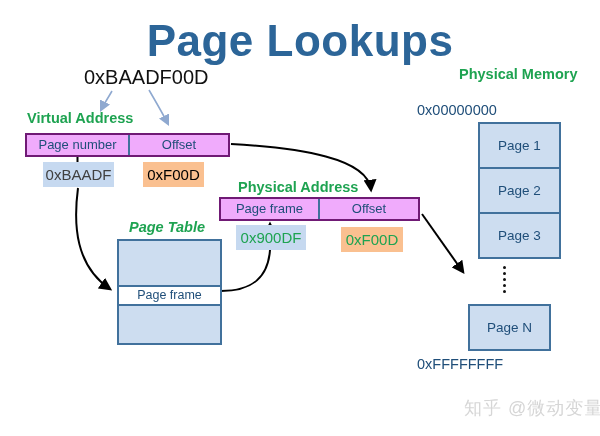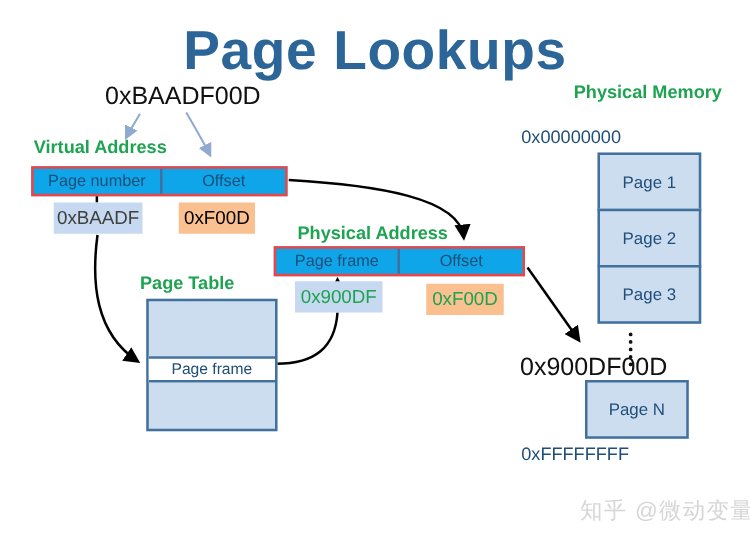--- a/index.html
+++ b/index.html
@@ -17,21 +17,21 @@
 
   .hex-black { font-size:20px; color:#111; z-index:2; }
   .hex-navy  { font-size:14.5px; color:#1f4e79; z-index:2; }
 
   .green-label {
     font-size:14.5px; font-weight:700; color:#1ea351; z-index:2;
   }
 
   
   .addr-box {
-    display:flex; background:#0ea5e9; border:2px solid #ef4444;
+    display:flex; background:#f0abfc; border:2px solid #701a75;
     height:20px; z-index:2;
   }
   .addr-cell {
     text-align:center; line-height:20px; font-size:13px; color:#1f4e79;
   }
   .addr-cell.first { border-right:2px solid #41719c; }
 
   
   .chip {
     text-align:center; font-size:15px; line-height:25px; height:25px; z-index:2;
@@ -105,21 +105,21 @@
   <div class="abs hex-black" style="left:84px; top:66px;">0xBAADF00D</div>
 
   <div class="abs green-label" style="left:27px; top:110px;">Virtual Address</div>
   <div class="abs addr-box" style="left:25px; top:133px; width:201px;">
     <div class="addr-cell first" style="width:101px;">Page number</div>
     <div class="addr-cell" style="flex:1;">Offset</div>
   </div>
   <div class="abs chip chip-blue" style="left:43px; top:162px; width:71px;">0xBAADF</div>
   <div class="abs chip chip-orange" style="left:143px; top:162px; width:61px;">0xF00D</div>
 
-  <div class="abs green-label" style="left:112px; top:219px;">Page Table</div>
+  <div class="abs green-label" style="left:129px; top:219px;font-style:italic;">Page Table</div>
   <div class="abs page-table">
     <div class="pt-row-blue-top"></div>
     <div class="pt-row-white">Page frame</div>
     <div class="pt-row-blue-bottom"></div>
   </div>
 
   <div class="abs green-label" style="left:238px; top:179px;">Physical Address</div>
   <div class="abs addr-box" style="left:219px; top:197px; width:197px;">
     <div class="addr-cell first" style="width:97px;">Page frame</div>
     <div class="addr-cell" style="flex:1;">Offset</div>
@@ -135,21 +135,20 @@
   <div class="mem-cell" style="top:212px;">Page 3</div>
 
   <div class="abs dots">
     <i></i>
       <i></i>
       <i></i>
       <i></i>
       <i></i>
   </div>
 
-  <div class="abs hex-black" style="left:416px; top:283px;">0x900DF00D</div>
 
   <div class="mem-cell" style="left:468px; top:304px;">Page N</div>
 
   <div class="abs hex-navy" style="left:417px; top:356px;">0xFFFFFFFF</div>
 
   <div class="abs watermark">
     <span>知乎 @微动变量</span>
   </div>
 
 </div>

